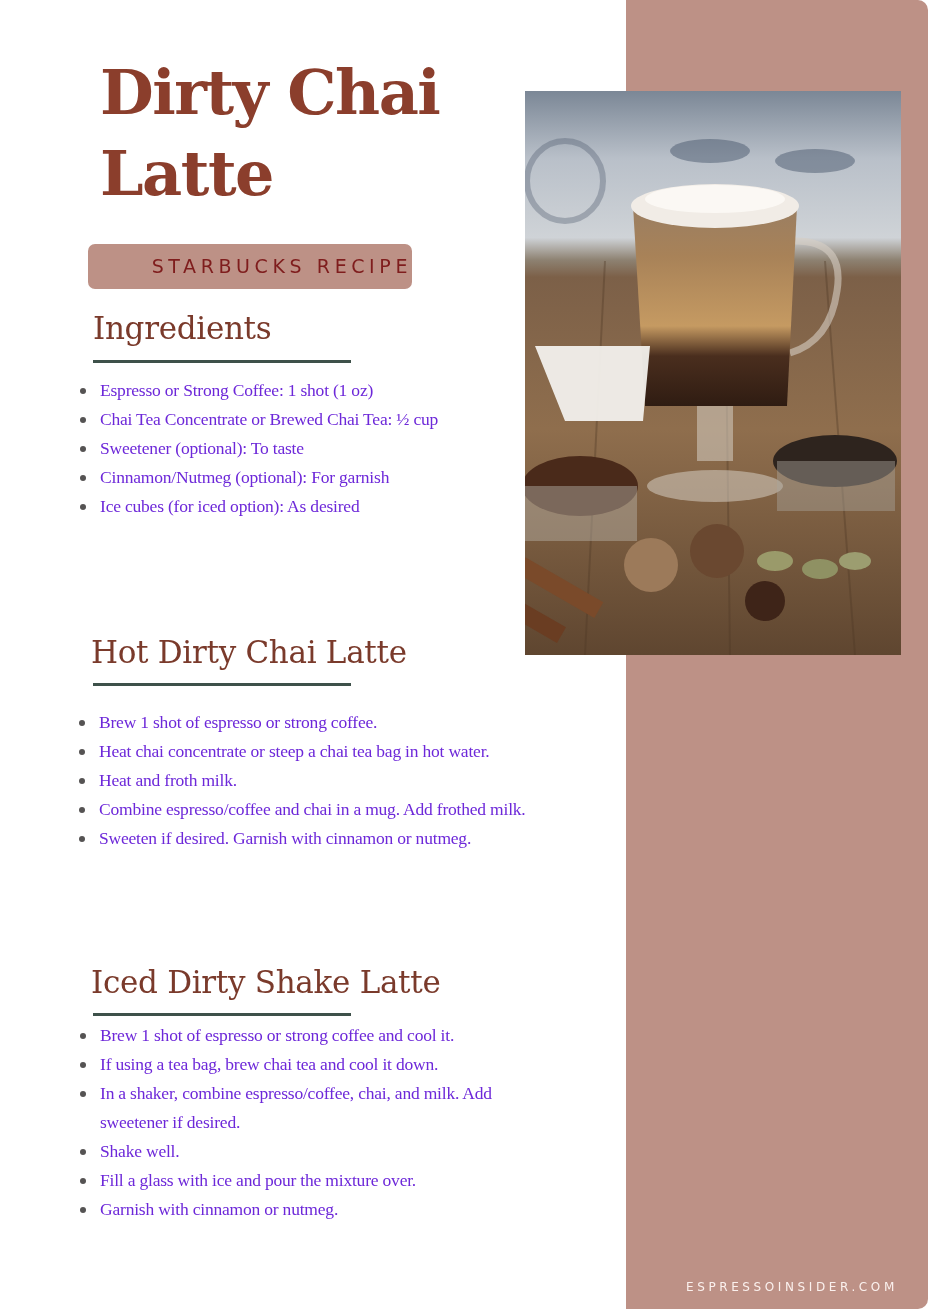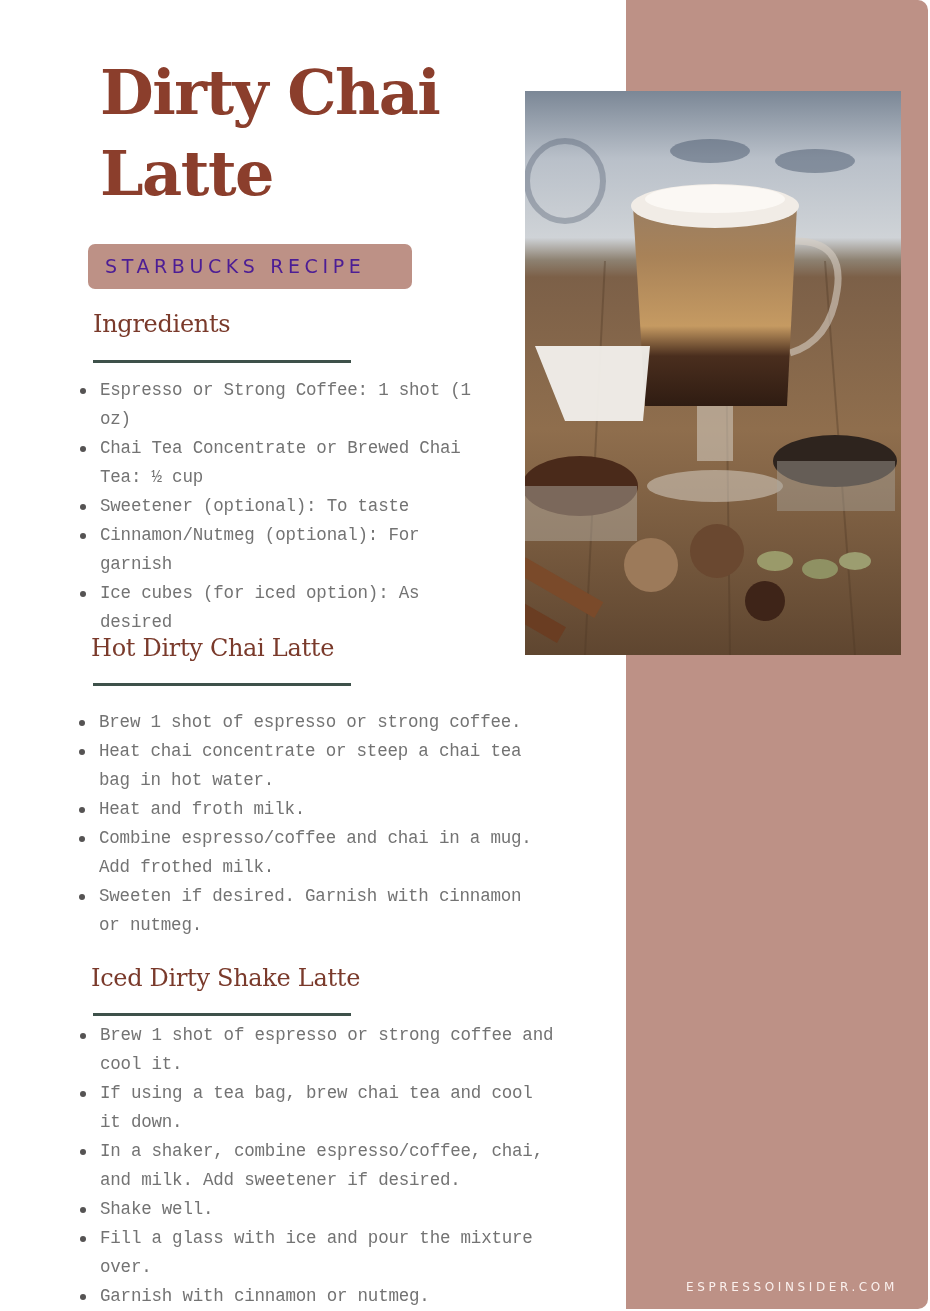--- a/index.html
+++ b/index.html
@@ -14,36 +14,36 @@
     }
     .title {
       position: absolute; left: 92px; top: 44px; width: 420px;
       font-family: "DejaVu Serif", serif; font-weight: bold;
       font-size: 62px; line-height: 81px; color: #8b3e2c; letter-spacing: -1.5px;
       margin: 8px;
     }
     .badge {
       position: absolute; left: 88px; top: 244px; width: 324px; height: 45px;
       background: #bd9186; border-radius: 7px; box-sizing: border-box;
-      padding-left: 17px; color: #4c1d95;
+      padding-left: 17px; color: #7f1d1d;
       font-family: "DejaVu Sans", sans-serif; font-size: 19px;
-      letter-spacing: 4.6px; line-height: 45px;
+      letter-spacing: 4.6px; line-height: 45px; text-align: right;
     }
     .section-title {
       position: absolute; margin: 0;
       font-family: "DejaVu Serif", serif; font-weight: normal;
-      font-size: 24px; color: #7a3a2b; letter-spacing: -0.3px;
+      font-size: 31px; color: #7a3a2b; letter-spacing: -0.3px;
       white-space: nowrap;
     }
     .rule {
       position: absolute; height: 3px; background: #3e514a; width: 258px;
     }
     ul.list {
       position: absolute; margin: 0; padding: 0 0 0 0; list-style: none;
-      font-family: Liberation Mono, monospace; font-size: 17.5px; color: #737373;
+      font-family: Liberation Serif, serif; font-size: 17.5px; color: #6d28d9;
       line-height: 29px; letter-spacing: -0.2px;
     }
     ul.list li {
       position: relative; padding-left: 26px;
     }
     ul.list li::before {
       content: ""; position: absolute; left: 6px; top: 12px;
       width: 6px; height: 6px; border-radius: 50%; background: #555353;
     }
     .photo {

